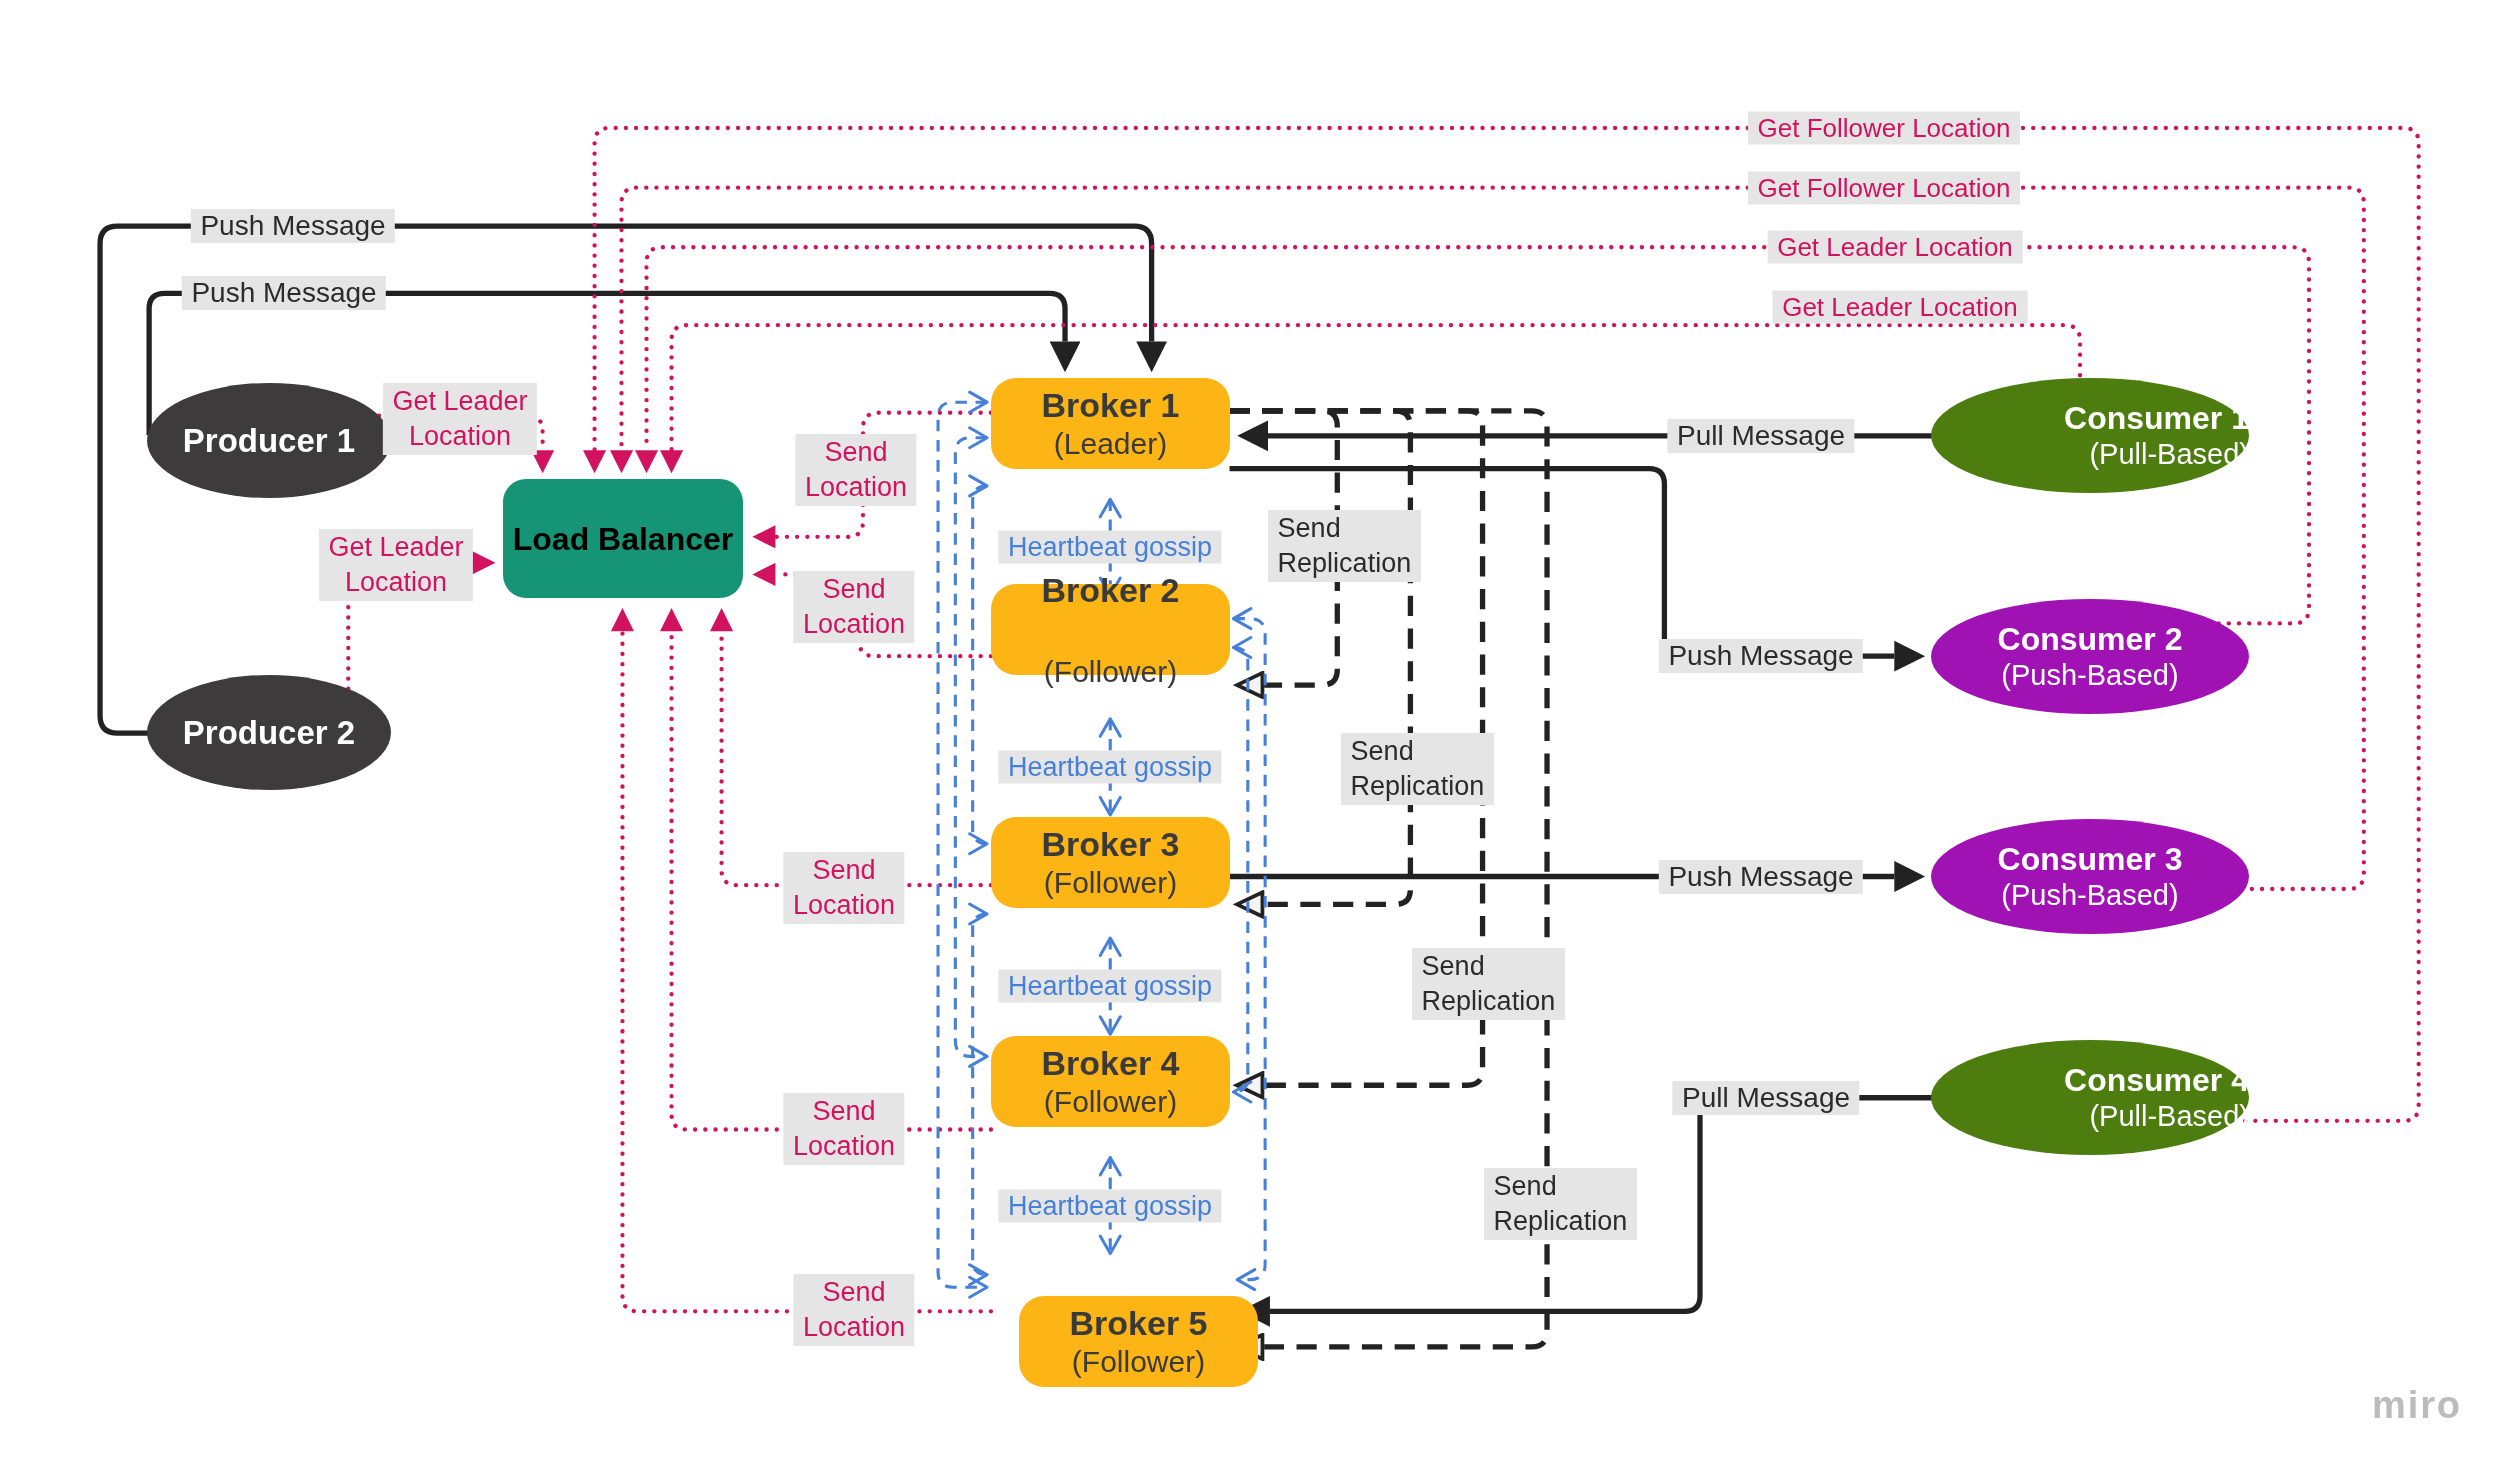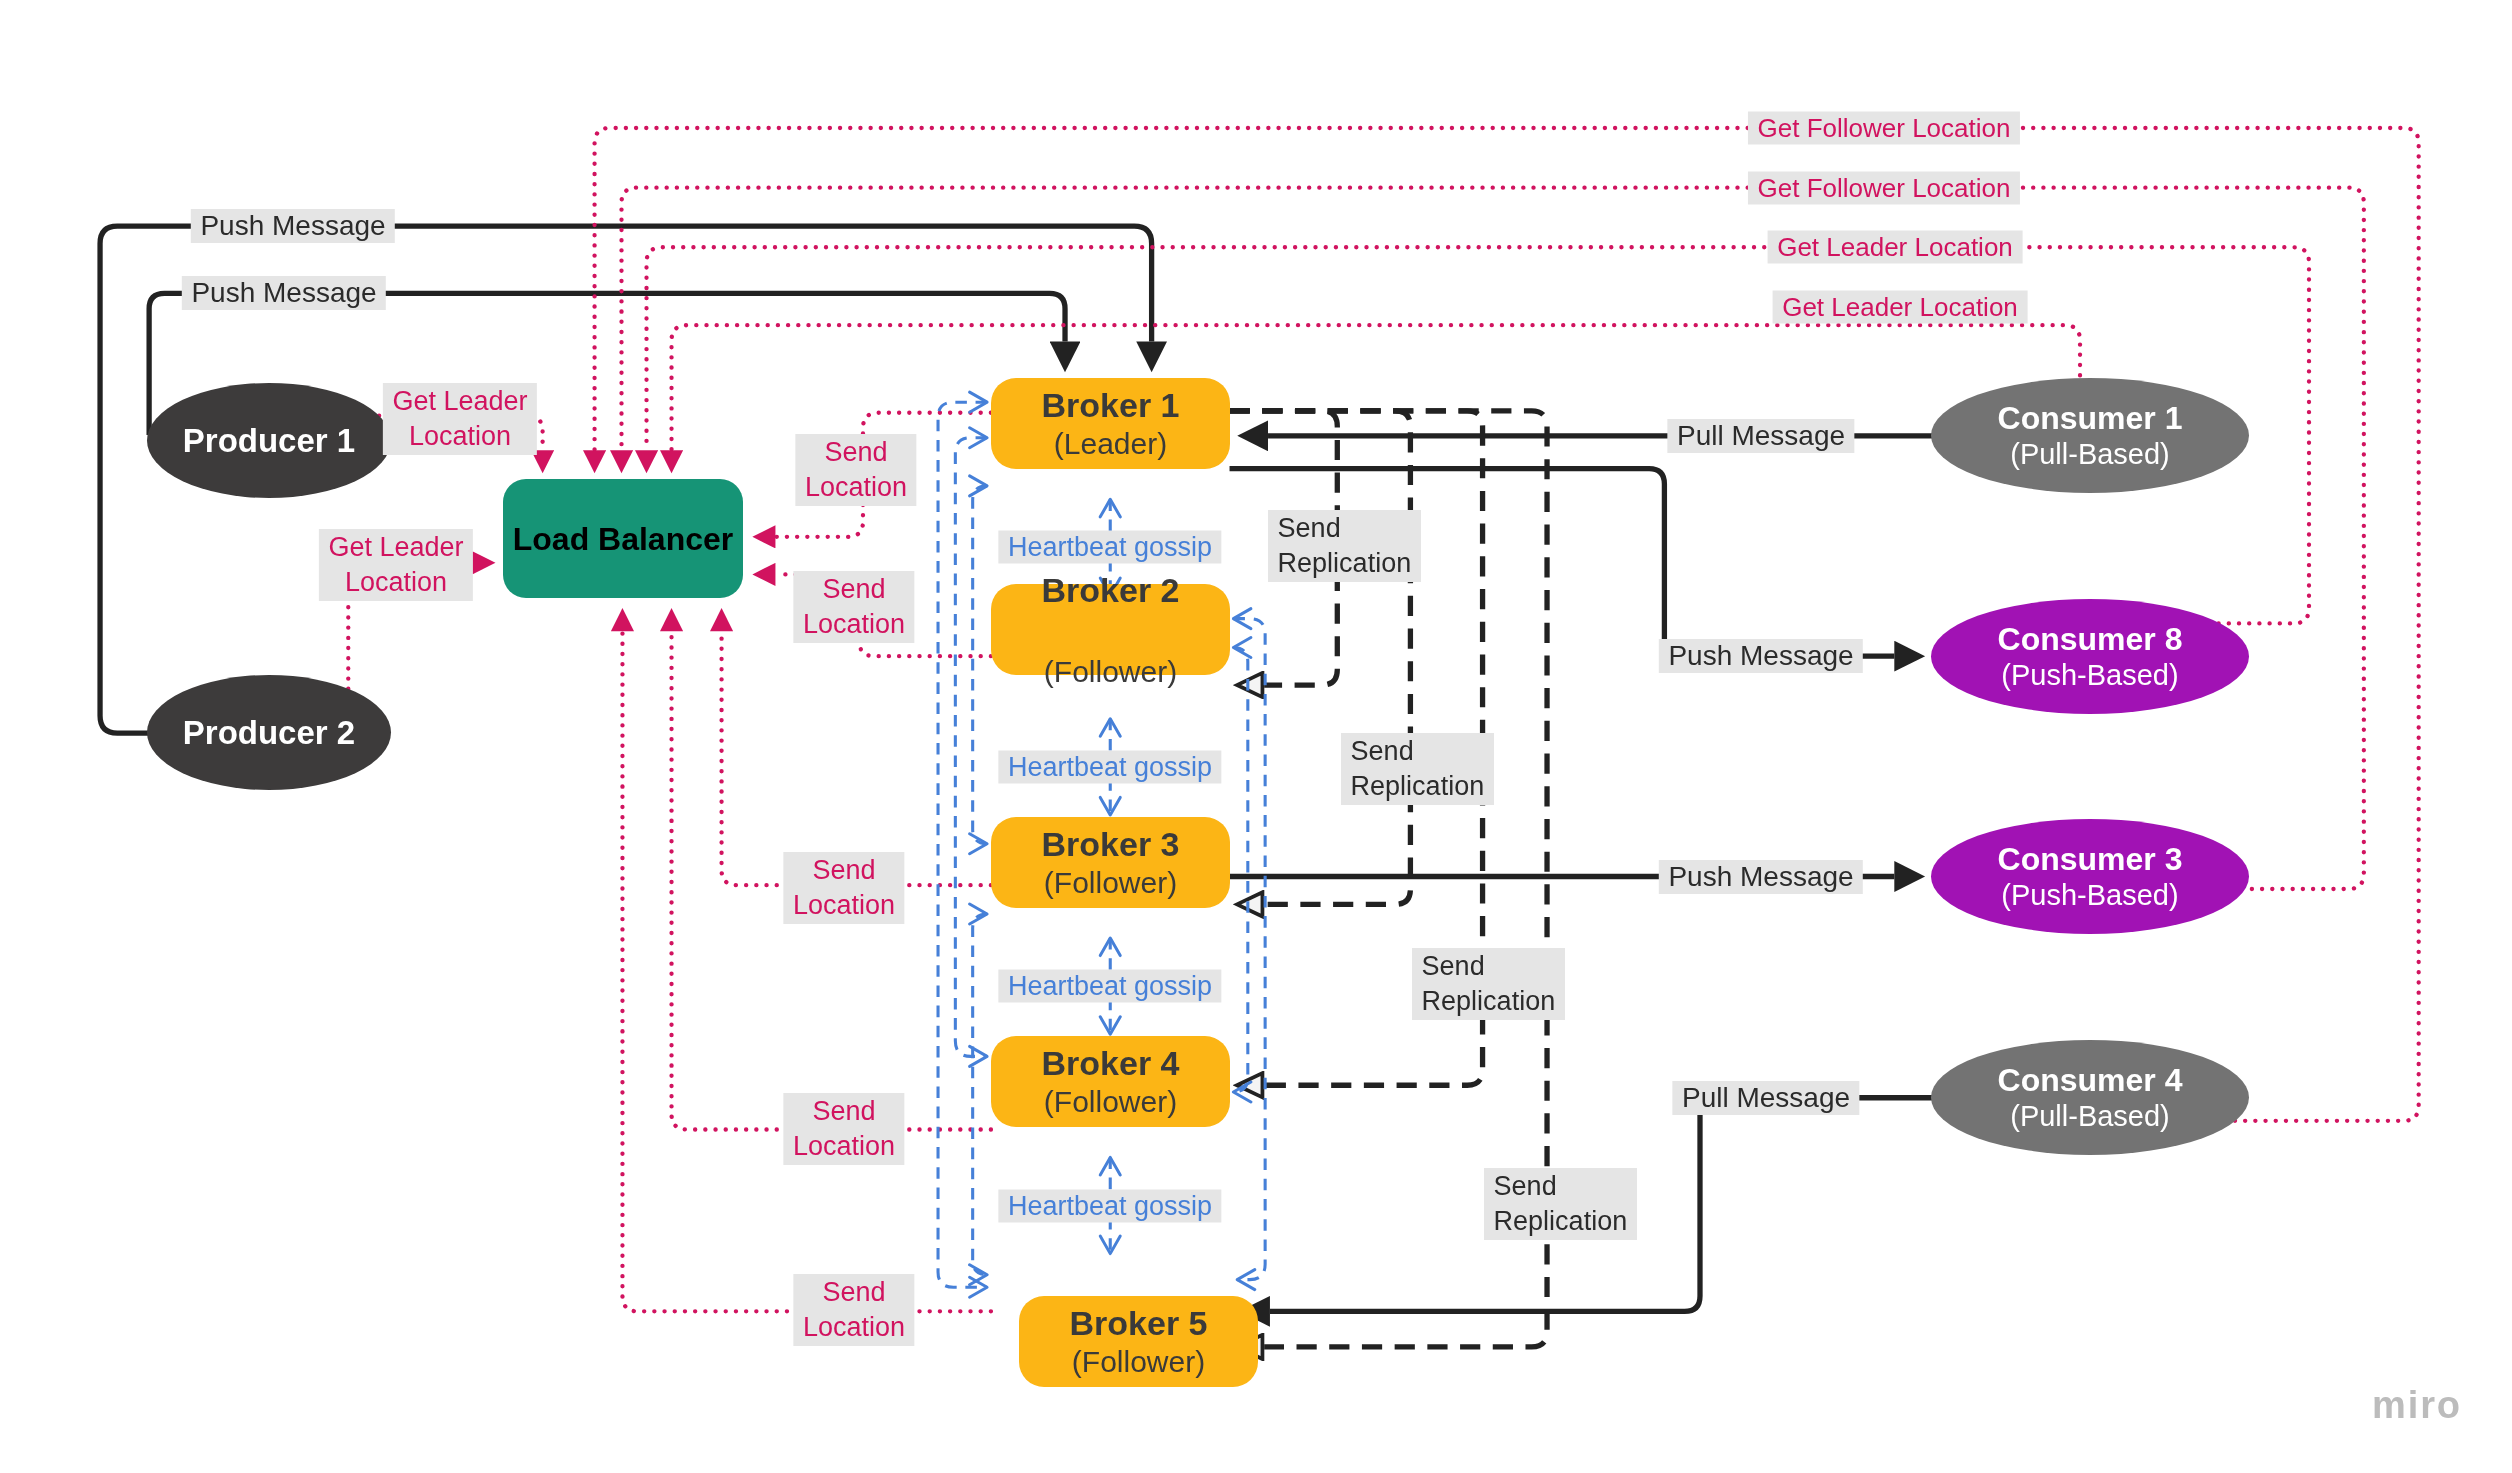--- a/index.html
+++ b/index.html
@@ -14,21 +14,21 @@
   .node .title{font-weight:bold;font-size:34px;line-height:40px;}
   .node .subtitle{font-size:30px;line-height:37px;}
   .producer{width:244px;height:115px;background:#3d3b3b;color:#fff;}
   .producer .title{font-size:33px;}
   .lb{width:240px;height:119px;background:#169476;color:#000000;border-radius:23px;}
   .lb .title{font-size:32px;}
   .broker{width:239px;height:91px;background:#FCB515;color:#3a3a3a;}
   .consumer{width:318px;height:115px;color:#fff;}
   .consumer .title{font-size:32px;line-height:38px;}
   .consumer .subtitle{font-size:29px;line-height:35px;}
-  .consumer.pull{background:#737373;}
+  .consumer.pull{background:#4d7c0f;align-items:flex-end;}
   .consumer.push{background:#A112B4;}
   .label{position:absolute;transform:translate(-50%,-50%);white-space:nowrap;font-size:28px;color:#2b2b2b;}
   .label.bg{background:#e5e5e5;padding:1px 9.6px;}
   .label.pink{color:#d1135f;font-size:26px;}
   .label.blue{color:#4680d8;font-size:27px;}
   .label.two{text-align:center;line-height:35px;font-size:27px;white-space:pre-line;}
   .label.left2{transform:translate(0,0);text-align:left;}
   .watermark{position:absolute;transform:translate(-50%,-50%);font-weight:bold;font-size:38px;color:#bcbcbc;letter-spacing:1.9px;}
 </style>
 </head>
@@ -129,21 +129,21 @@
   <div class="node broker rrect" style="left:991px;top:1296px;margin-left:28px;">
     <div class="title">Broker 5</div>
     <div class="subtitle">(Follower)</div>
   </div>
 
   <div class="node consumer pull ellipse" style="left:1931px;top:378px;">
     <div class="title">Consumer 1</div>
     <div class="subtitle">(Pull-Based)</div>
   </div>
   <div class="node consumer push ellipse" style="left:1931px;top:599px;">
-    <div class="title">Consumer 8</div>
+    <div class="title">Consumer 2</div>
     <div class="subtitle">(Push-Based)</div>
   </div>
   <div class="node consumer push ellipse" style="left:1931px;top:819px;">
     <div class="title">Consumer 3</div>
     <div class="subtitle">(Push-Based)</div>
   </div>
   <div class="node consumer pull ellipse" style="left:1931px;top:1040px;">
     <div class="title">Consumer 4</div>
     <div class="subtitle">(Pull-Based)</div>
   </div>

